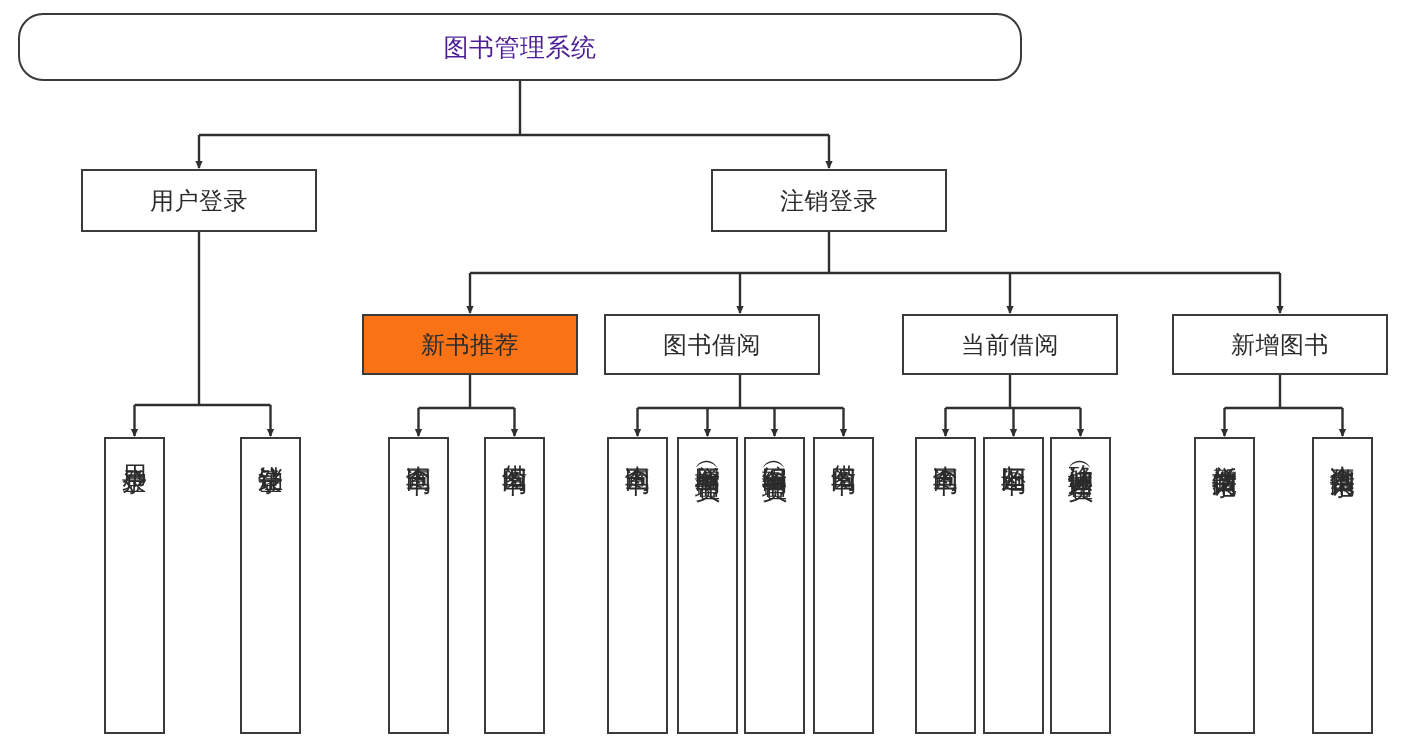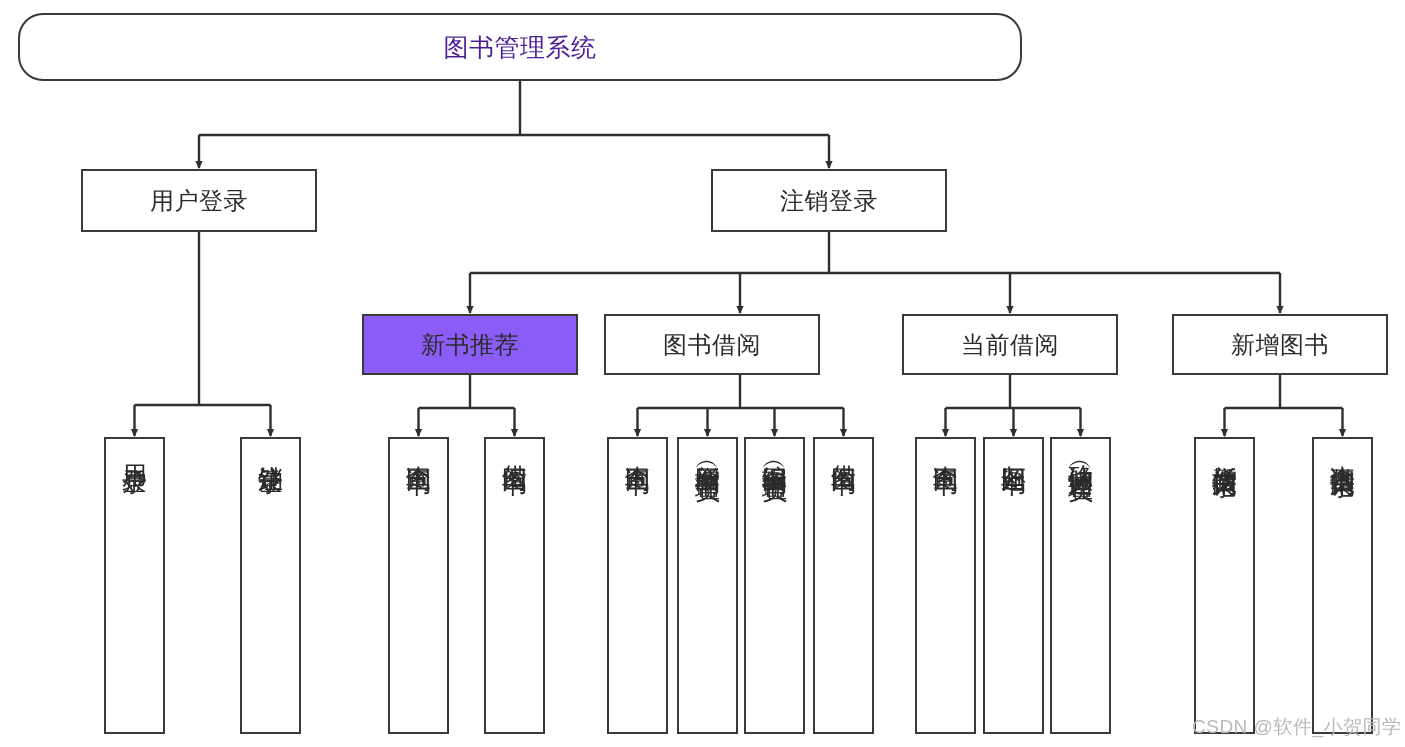--- a/index.html
+++ b/index.html
@@ -123,21 +123,21 @@
   <div id="nodes-layer">
       <div class="node horiz root" style="left: 18px; top: 13px; width: 1004px; height: 68px; border-color: rgb(58, 58, 58); background: rgb(255, 255, 255); color: #4c1d95; border-radius: 25px;">
         <span class="node-label">图书管理系统</span>
       </div>
       <div class="node horiz" style="left: 81px; top: 169px; width: 236px; height: 63px; border-color: rgb(58, 58, 58); background: rgb(255, 255, 255); color: rgb(43, 43, 43);">
         <span class="node-label">用户登录</span>
       </div>
       <div class="node horiz" style="left: 711px; top: 169px; width: 236px; height: 63px; border-color: rgb(58, 58, 58); background: rgb(255, 255, 255); color: rgb(43, 43, 43);">
         <span class="node-label">注销登录</span>
       </div>
-      <div class="node horiz" style="left: 362px; top: 314px; width: 216px; height: 61px; border-color: rgb(58, 58, 58); background: #8b5cf6; color: rgb(43, 43, 43);">
+      <div class="node horiz" style="left: 362px; top: 314px; width: 216px; height: 61px; border-color: rgb(58, 58, 58); background: #f97316; color: rgb(43, 43, 43);">
         <span class="node-label">新书推荐</span>
       </div>
       <div class="node horiz" style="left: 604px; top: 314px; width: 216px; height: 61px; border-color: rgb(58, 58, 58); background: rgb(255, 255, 255); color: rgb(43, 43, 43);">
         <span class="node-label">图书借阅</span>
       </div>
       <div class="node horiz" style="left: 902px; top: 314px; width: 216px; height: 61px; border-color: rgb(58, 58, 58); background: rgb(255, 255, 255); color: rgb(43, 43, 43); align-items: center;">
         <span class="node-label">当前借阅</span>
       </div>
       <div class="node horiz" style="left: 1172px; top: 314px; width: 216px; height: 61px; border-color: rgb(58, 58, 58); background: rgb(255, 255, 255); color: rgb(43, 43, 43);">
         <span class="node-label">新增图书</span>
@@ -176,14 +176,13 @@
         <span class="node-label">确认归还（管理员）</span>
       </div>
       <div class="node vert" style="left: 1194px; top: 437px; width: 61px; height: 297px; border-color: rgb(58, 58, 58); background: rgb(255, 255, 255); color: rgb(43, 43, 43);">
         <span class="node-label">新增借阅记录</span>
       </div>
       <div class="node vert" style="left: 1312px; top: 437px; width: 61px; height: 297px; border-color: rgb(58, 58, 58); background: rgb(255, 255, 255); color: rgb(43, 43, 43);">
         <span class="node-label">查询借阅记录</span>
       </div>
     </div>
 
-  <div class="watermark" style="left: 1192px; top: 714px; color: rgb(185, 185, 185);">CSDN @软件_小贺同学</div>
 </div>
 
 </body></html>

